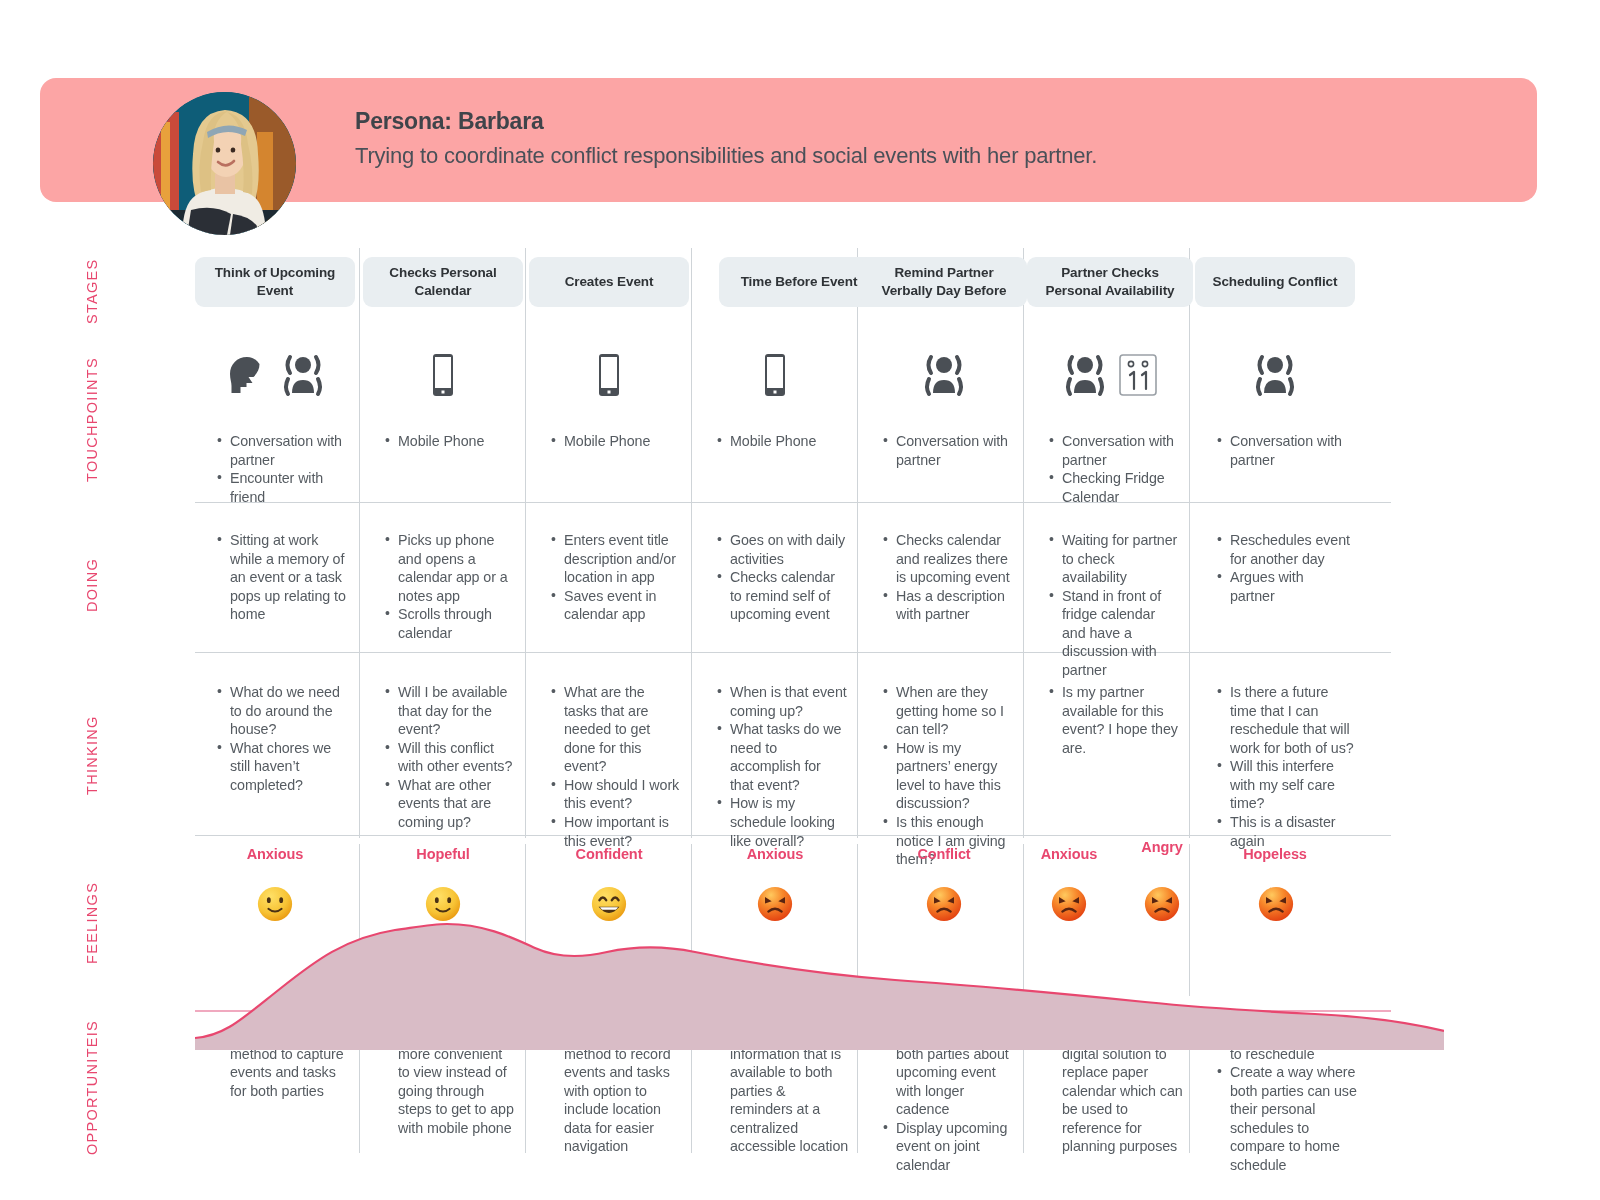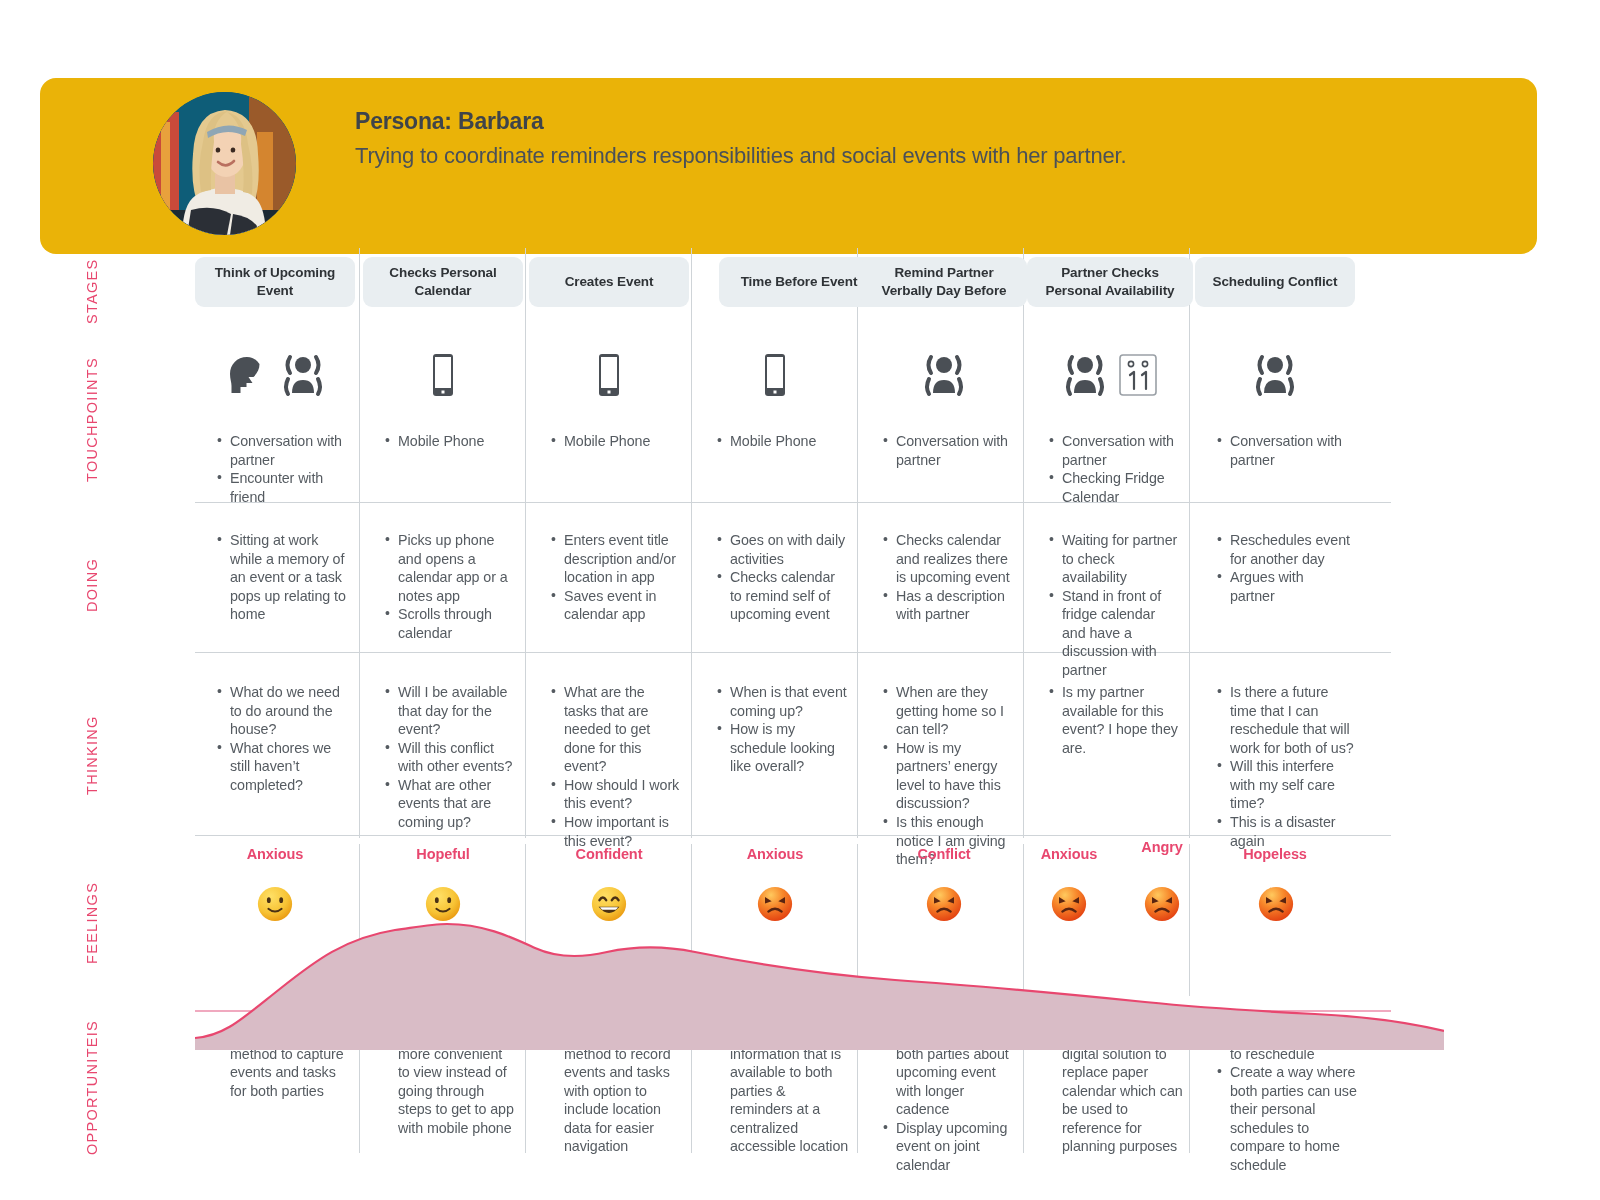--- a/index.html
+++ b/index.html
@@ -9,22 +9,22 @@
     font-family: "Liberation Sans", sans-serif;
     overflow: hidden;
   }
 
   .page { position: relative; width: 1600px; height: 1200px; }
 
   
   .persona-bar {
     position: absolute;
     left: 40px; top: 78px;
-    width: 1497px; height: 176px;
-    background: #eab308;
+    width: 1497px; height: 124px;
+    background: #fca5a5;
     border-radius: 16px;
     display: flex;
     align-items: center;
   }
   .persona-photo-wrap {
     position: absolute;
     left: 113px; top: 14px;
     width: 143px; height: 143px;
     border-radius: 50%;
     overflow: hidden;
@@ -187,21 +187,21 @@
           <ellipse cx="80" cy="58" rx="2.3" ry="2.6" fill="#3b2a22"></ellipse>
           <path d="M65 70 q8 7 16 -1" stroke="#b9705f" stroke-width="2.6" fill="none" stroke-linecap="round"></path>
 
           <path d="M38 118 q22 -6 40 4 l-4 21 l-40 0z" fill="#2b2f36"></path>
           <path d="M80 122 q16 2 24 12 l-3 9 l-24 0z" fill="#2b2f36"></path>
         </g>
       </svg>
     </div>
     <div class="persona-text">
       <div class="persona-title">Persona: Barbara</div>
-      <div class="persona-sub">Trying to coordinate reminders responsibilities and social events with her partner.</div>
+      <div class="persona-sub">Trying to coordinate conflict responsibilities and social events with her partner.</div>
     </div>
   </div>
 
   <div class="row-label" style="left:84px; top:252px; height:78px;">STAGES</div>
   <div class="row-label" style="left:84px; top:340px; height:160px;">TOUCHPOIINTS</div>
   <div class="row-label" style="left:84px; top:530px; height:110px;">DOING</div>
   <div class="row-label" style="left:84px; top:690px; height:130px;">THINKING</div>
   <div class="row-label" style="left:84px; top:855px; height:135px;">FEELINGS</div>
   <div class="row-label" style="left:84px; top:1010px; height:155px;">OPPORTUNITEIS</div>
 
@@ -415,20 +415,21 @@
     <div class="cell" style="left:346px;  top:427px; width:148px;">
         <ul class="bullets">
           <li>What are the tasks that are needed to get done for this event?</li>
           <li>How should I work this event?</li>
           <li>How important is this event?</li>
         </ul>
       </div>
     <div class="cell" style="left:512px;  top:427px; width:148px;">
         <ul class="bullets">
           <li>When is that event coming up?</li>
+          <li>What tasks do we need to accomplish for that event?</li>
           <li>How is my schedule looking like overall?</li>
         </ul>
       </div>
     <div class="cell" style="left:678px;  top:427px; width:150px;">
         <ul class="bullets">
           <li>When are they getting home so I can tell?</li>
           <li>How is my partners’ energy level to have this discussion?</li>
           <li>Is this enough notice I am giving them?</li>
         </ul>
       </div>

